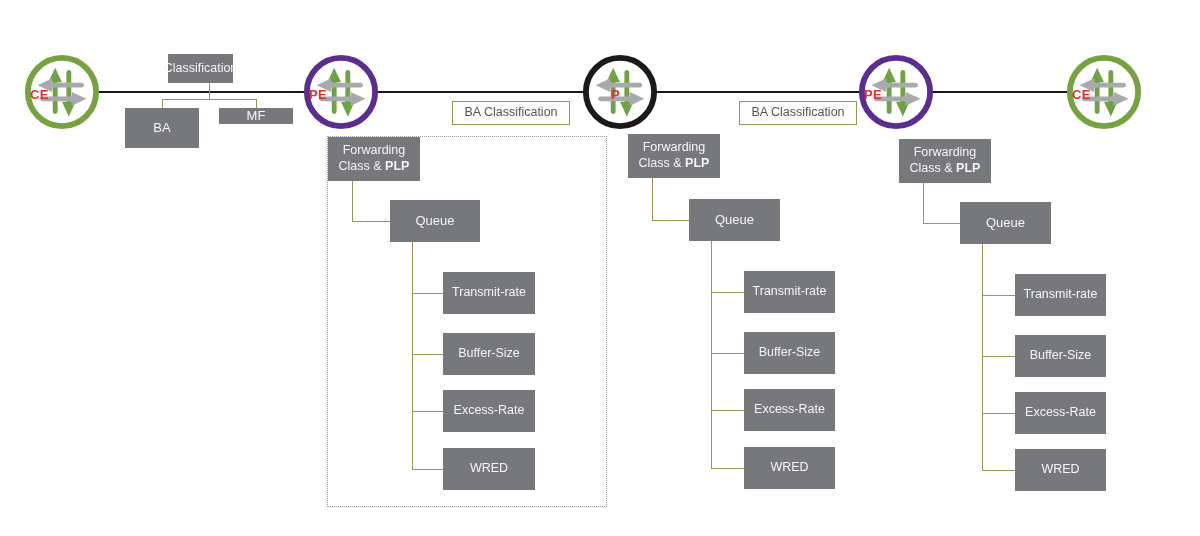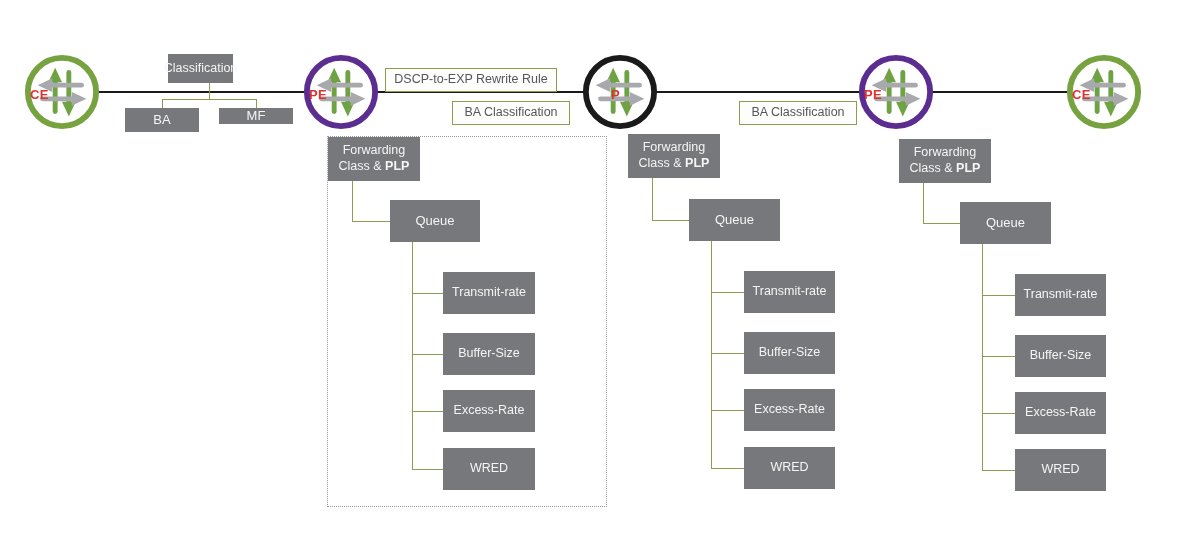--- a/index.html
+++ b/index.html
@@ -35,30 +35,27 @@
   <div class="vline" style="left:209px; top:83px; height:16px;"></div>
   <div class="hline" style="left:162px; top:99px; width:95px;"></div>
   <div class="vline" style="left:162px; top:99px; height:9px;"></div>
   <div class="vline" style="left:256px; top:99px; height:9px;"></div>
 
   <div class="dotted" style="left:327px; top:136px; width:278px; height:369px;"></div>
 
   <div class="box small" style="left:168px; top:54px; width:65px; height:29px;">
     <span>Classification</span>
   </div>
-  <div class="box" style="left:125px; top:108px; width:74px; height:24px;">
+  <div class="box" style="left:125px; top:108px; width:74px; height:40px;">
     <span>BA</span>
   </div>
   <div class="box" style="left:219px; top:108px; width:74px; height:16px;">
     <span>MF</span>
   </div>
 
-  <div class="box light" style="left:385px; top:68px; width:172px; height:24px;">
-    <span>DSCP-to-EXP Rewrite Rule</span>
-  </div>
   <div class="box light" style="left:452px; top:101px; width:118px; height:24px;">
     <span>BA Classification</span>
   </div>
   <div class="box light" style="left:739px; top:101px; width:118px; height:24px;">
     <span>BA Classification</span>
   </div>
 
   <div class="node" style="left:23px; top:53px; --ring:#76a240;">
     <svg width="78" height="78" viewBox="0 0 80 80">
       <circle cx="40" cy="40" r="35" fill="#ffffff" stroke="#76a240" stroke-width="6"></circle>

